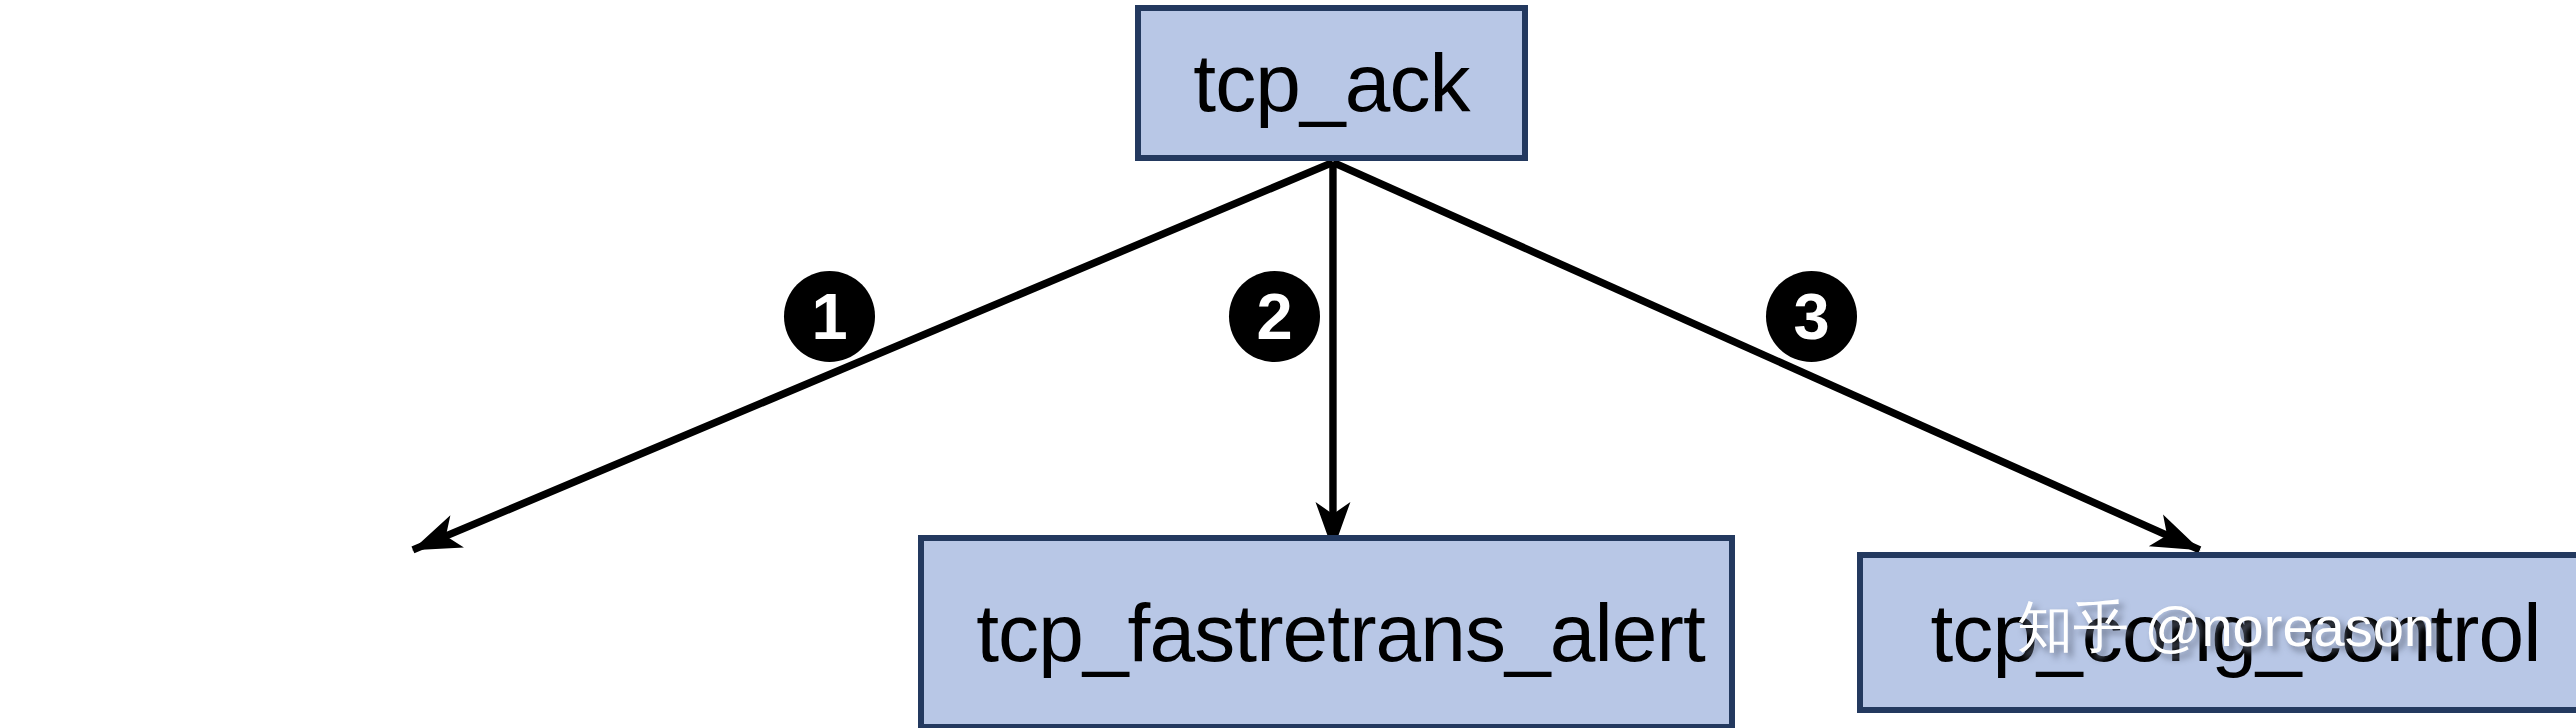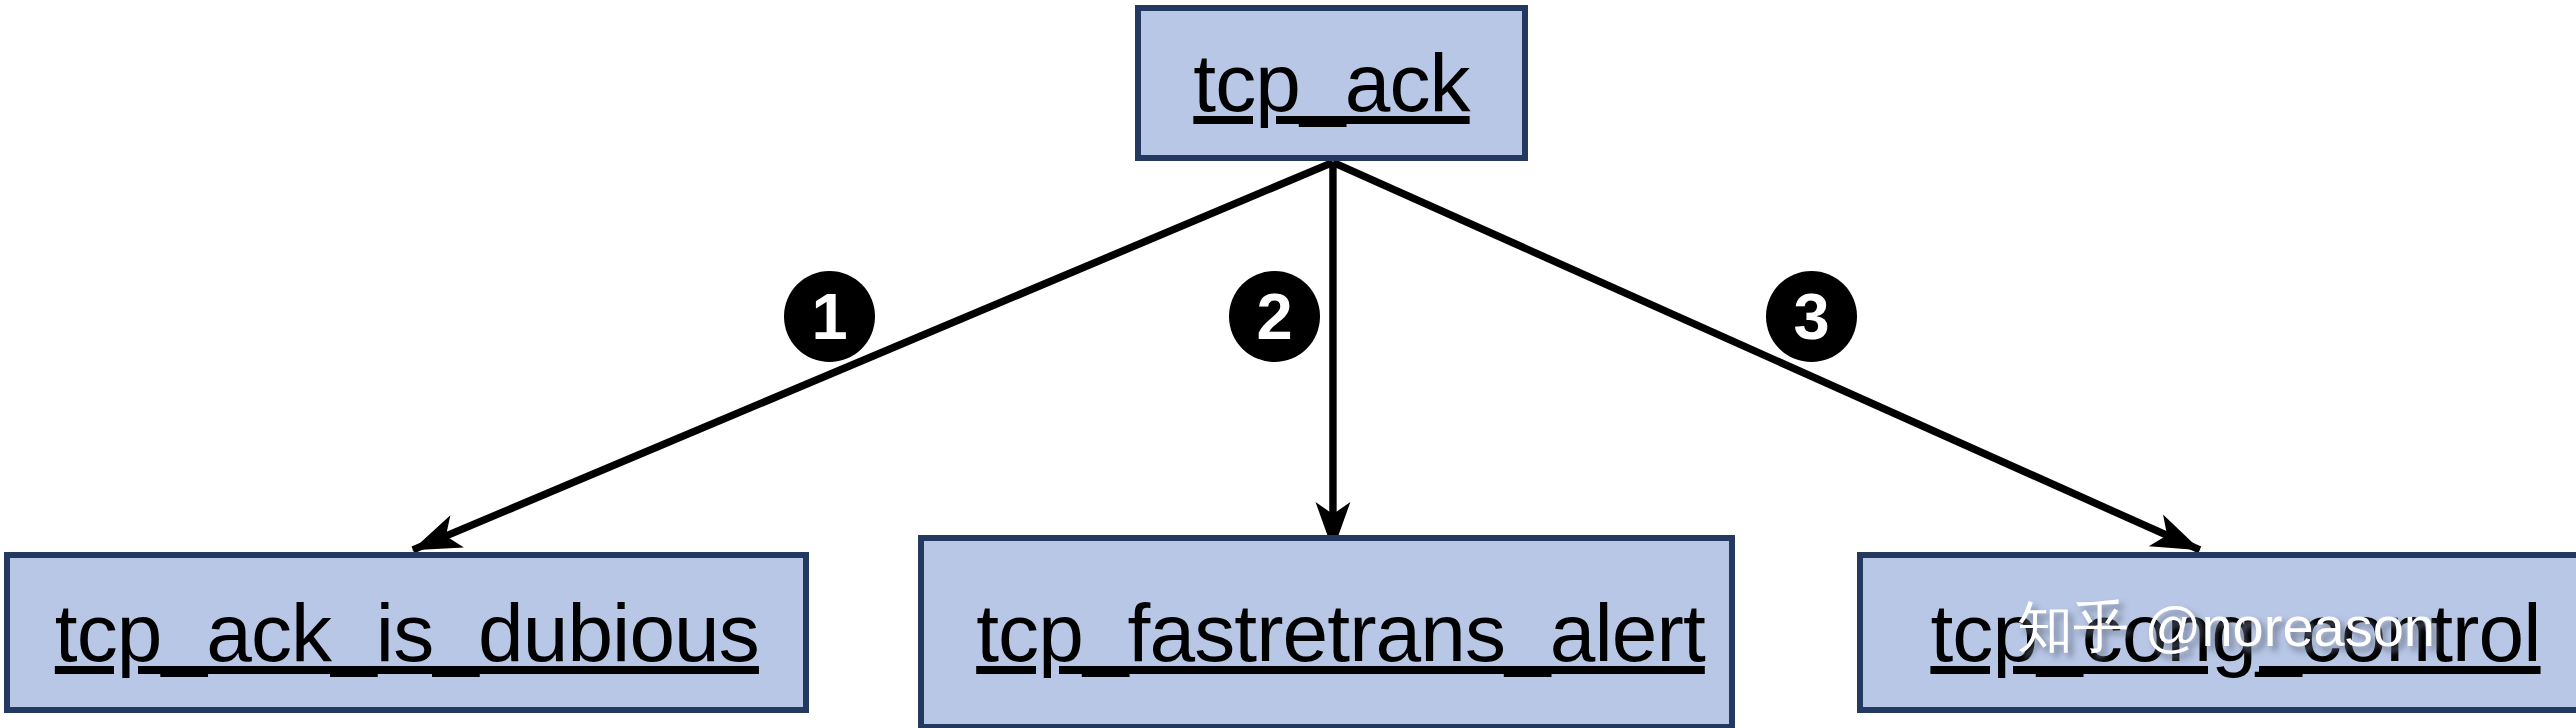--- a/index.html
+++ b/index.html
@@ -30,21 +30,20 @@
     background: #b8c7e6;
     border: 6.1px solid #23395f;
     display: flex;
     align-items: center;
     justify-content: center;
     color: #000000;
     font-size: 82px;
     letter-spacing: -0.9px;
     z-index: 2;
     white-space: nowrap;
-    text-decoration: underline;
   }
   .node-root { left: 1135px; top: 5.2px;   width: 393px; height: 156px; }
   .node-c1   { left: 4.4px;    top: 552px; width: 805px; height: 161px; }
   .node-c2   { left: 918px; top: 535px; width: 817px; height: 195px; padding-left: 28px; }
   .node-c3   { left: 1857px; top: 552px; width: 757px; height: 161px; }
   .badge {
     position: absolute;
     width: 91px;
     height: 91px;
     border-radius: 50%;
@@ -89,23 +88,20 @@
     </defs>
     <line stroke="#000000" stroke-width="8.5" marker-end="url(#arrowhead)" x1="1527" y1="186" x2="473" y2="630"></line>
     <line stroke="#000000" stroke-width="8.5" marker-end="url(#arrowhead)" x1="1527" y1="186" x2="1527" y2="630"></line>
     <line stroke="#000000" stroke-width="8.5" marker-end="url(#arrowhead)" x1="1527" y1="186" x2="2520" y2="630"></line>
   </svg>
 
   <div class="node node-root">
     <span>tcp_ack</span>
   </div>
 
-  <div class="node node-c1">
-    <span>tcp_ack_is_dubious</span>
-  </div>
 
   <div class="node node-c2">
     <span>tcp_fastretrans_alert</span>
   </div>
 
   <div class="node node-c3">
     <span>tcp_cong_control</span>
   </div>
 
   <div class="badge badge-1">1</div>

